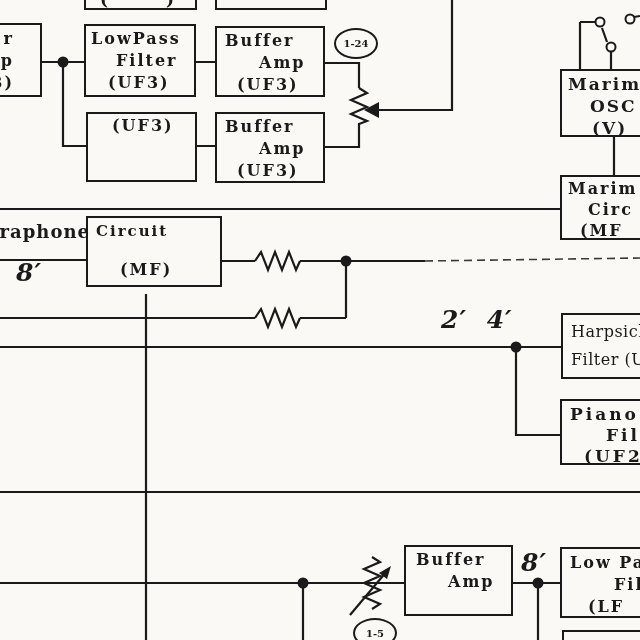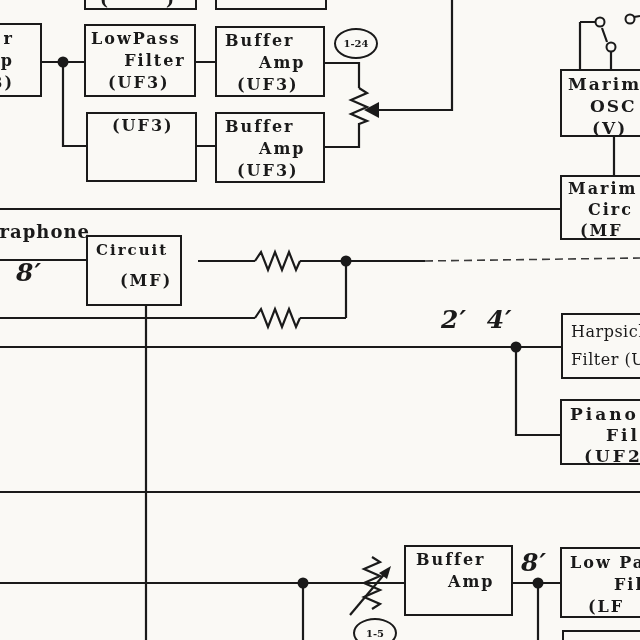--- a/index.html
+++ b/index.html
@@ -65,44 +65,44 @@
 <div class="box" style="left:215px;top:-42px;width:112px;height:52px;"></div>
 
 <div class="box" style="left:-76px;top:23px;width:118px;height:74px;text-align:right;padding:3px 26px 0 0;">
   <div class="ln">r</div>
   <div class="ln">mp</div>
   <div class="ln">3)</div>
 </div>
 
 <div class="box" style="left:84px;top:24px;width:112px;height:73px;padding-top:2px;">
   <div class="ln" style="padding-left:5px;">LowPass</div>
-  <div class="ln" style="padding-left:30px;text-align:center;">Filter</div>
+  <div class="ln" style="padding-left:30px;">Filter</div>
   <div class="ln" style="padding-left:22px;">(UF3)</div>
 </div>
 
 <div class="box" style="left:215px;top:26px;width:110px;height:71px;padding-top:2px;">
   <div class="ln" style="padding-left:8px;">Buffer</div>
   <div class="ln" style="padding-left:42px;">Amp</div>
   <div class="ln" style="padding-left:20px;">(UF3)</div>
 </div>
 
 <div class="box" style="left:86px;top:112px;width:111px;height:70px;padding-top:1px;">
   <div class="ln" style="padding-left:24px;">(UF3)</div>
 </div>
 
 <div class="box" style="left:215px;top:112px;width:110px;height:71px;padding-top:2px;">
   <div class="ln" style="padding-left:8px;">Buffer</div>
   <div class="ln" style="padding-left:42px;">Amp</div>
   <div class="ln" style="padding-left:20px;">(UF3)</div>
 </div>
 
 <span class="lbl" style="left:-14px;top:221px;font-weight:bold;font-size:18px;letter-spacing:1px;">braphone</span>
-<div class="box" style="left:86px;top:235px;width:96px;height:71px;padding-top:2px;">
+<div class="box" style="left:86px;top:216px;width:136px;height:71px;padding-top:2px;">
   <div class="ln" style="padding-left:8px;font-size:15px;">Circuit</div>
-  <div class="ln" style="padding-left:32px;margin-top:9px;">(MF)</div>
+  <div class="ln" style="padding-left:32px;margin-top:17px;">(MF)</div>
 </div>
 
 <div class="box" style="left:560px;top:69px;width:132px;height:68px;padding-top:2px;font-size:17px;">
   <div class="ln" style="padding-left:6px;">Marim</div>
   <div class="ln" style="padding-left:28px;">OSC</div>
   <div class="ln" style="padding-left:30px;">(V)</div>
 </div>
 
 <div class="box" style="left:560px;top:175px;width:132px;height:65px;padding-top:1px;font-size:16px;line-height:21px;">
   <div class="ln" style="padding-left:6px;">Marim</div>

